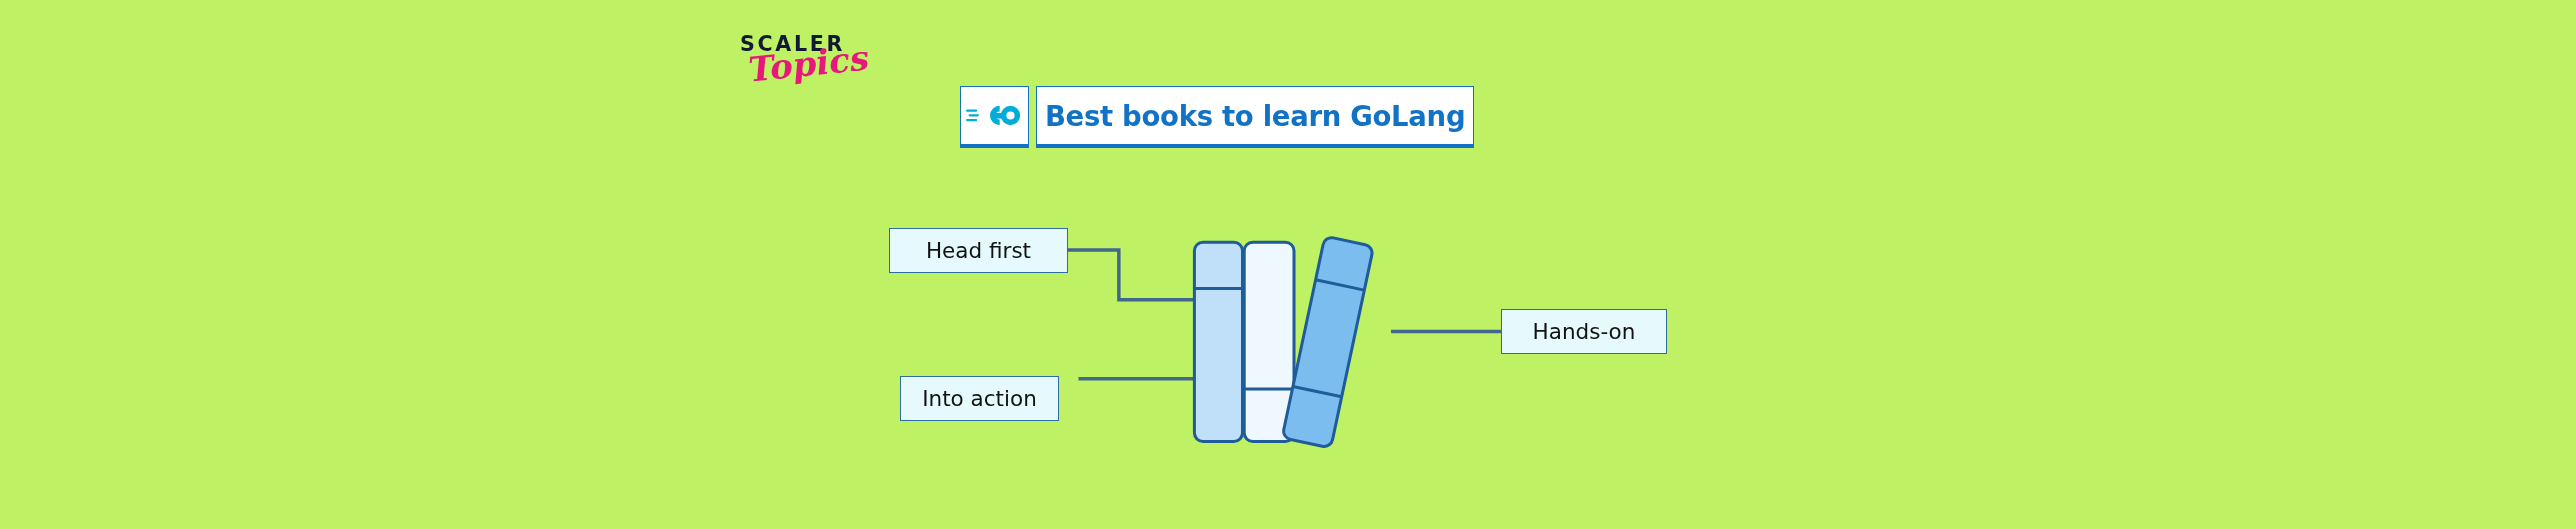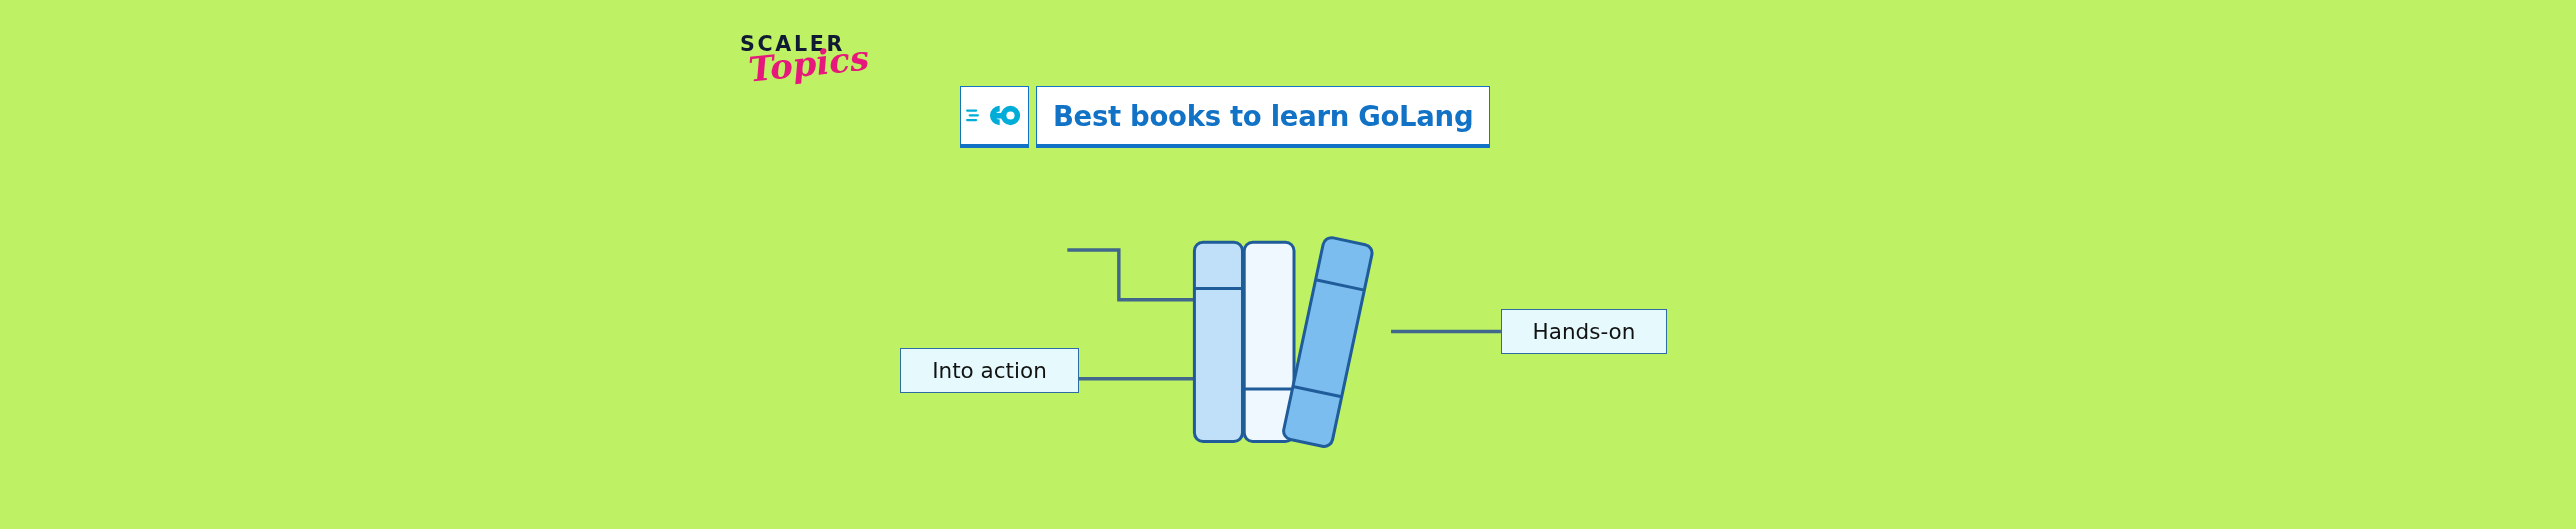--- a/index.html
+++ b/index.html
@@ -73,21 +73,21 @@
     box-sizing: border-box;
     display: flex;
     align-items: center;
     justify-content: center;
   }
   #banner-logo-box {
     width: 69px;
     margin-right: 6.9px;
   }
   #banner-title-box {
-    padding: 0 16px;
+    padding: 0 8px;
     justify-content: flex-end;
   }
   #banner-title-text {
     font-family: "DejaVu Sans", sans-serif;
     font-weight: bold;
     font-size: 27.5px;
     color: #1273c6;
     white-space: nowrap;
     letter-spacing: -0.3px;
   }
@@ -108,21 +108,21 @@
     box-sizing: border-box;
     display: flex;
     align-items: center;
     justify-content: center;
     color: #121212;
     font-family: "DejaVu Sans", sans-serif;
     font-size: 21.5px;
     white-space: nowrap;
   }
   #label-head-first  { left: 889px; top: 228px; width: 179px; height: 45px; }
-  #label-into-action { left: 900px; top: 348px; width: 179px; height: 45px; }
+  #label-into-action { left: 900px; top: 376px; width: 159px; height: 45px; }
   #label-hands-on    { left: 1501px; top: 309px; width: 166px; height: 45px; }
 </style>
 </head>
 <body>
 
 <div id="stage">
 
   <div id="brand-logo">
     <div id="brand-scaler">SCALER</div>
     <div id="brand-topics-wrap">
@@ -170,20 +170,23 @@
       <line x1="1449" y1="453" x2="1507" y2="453" stroke="#1f5c99" stroke-width="3.5"></line>
     </g>
 
     <g transform="rotate(12 1545 400)">
       <rect x="1517" y="278" width="58" height="240" rx="10" ry="10" fill="#7cbdf0" stroke="#1f5c99" stroke-width="3.5"></rect>
       <line x1="1517" y1="330" x2="1575" y2="330" stroke="#1f5c99" stroke-width="3.5"></line>
       <line x1="1517" y1="457" x2="1575" y2="457" stroke="#1f5c99" stroke-width="3.5"></line>
     </g>
   </svg>
 
+  <div class="label-box" id="label-head-first">
+    <span>Head first</span>
+  </div>
 
   <div class="label-box" id="label-into-action">
     <span>Into action</span>
   </div>
 
   <div class="label-box" id="label-hands-on">
     <span>Hands-on</span>
   </div>
 
 </div>

